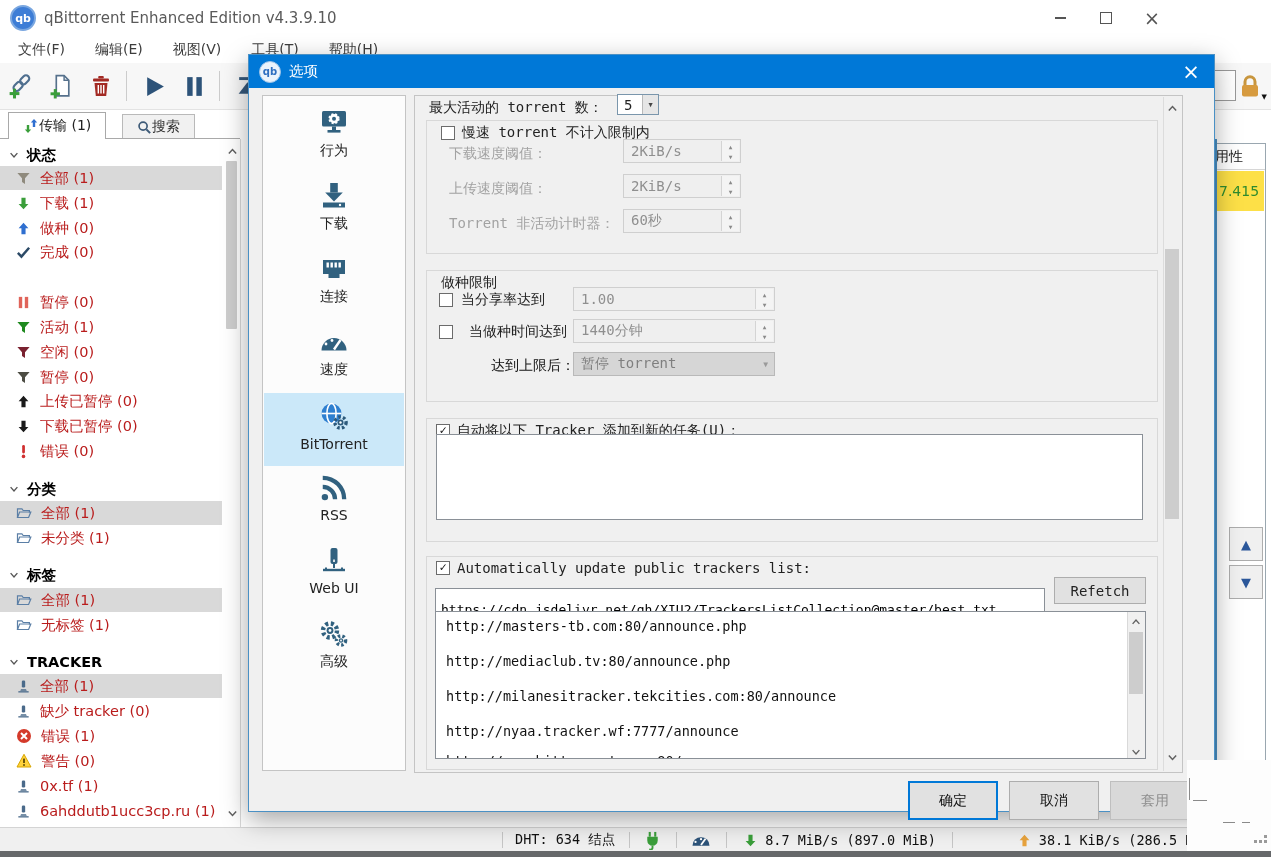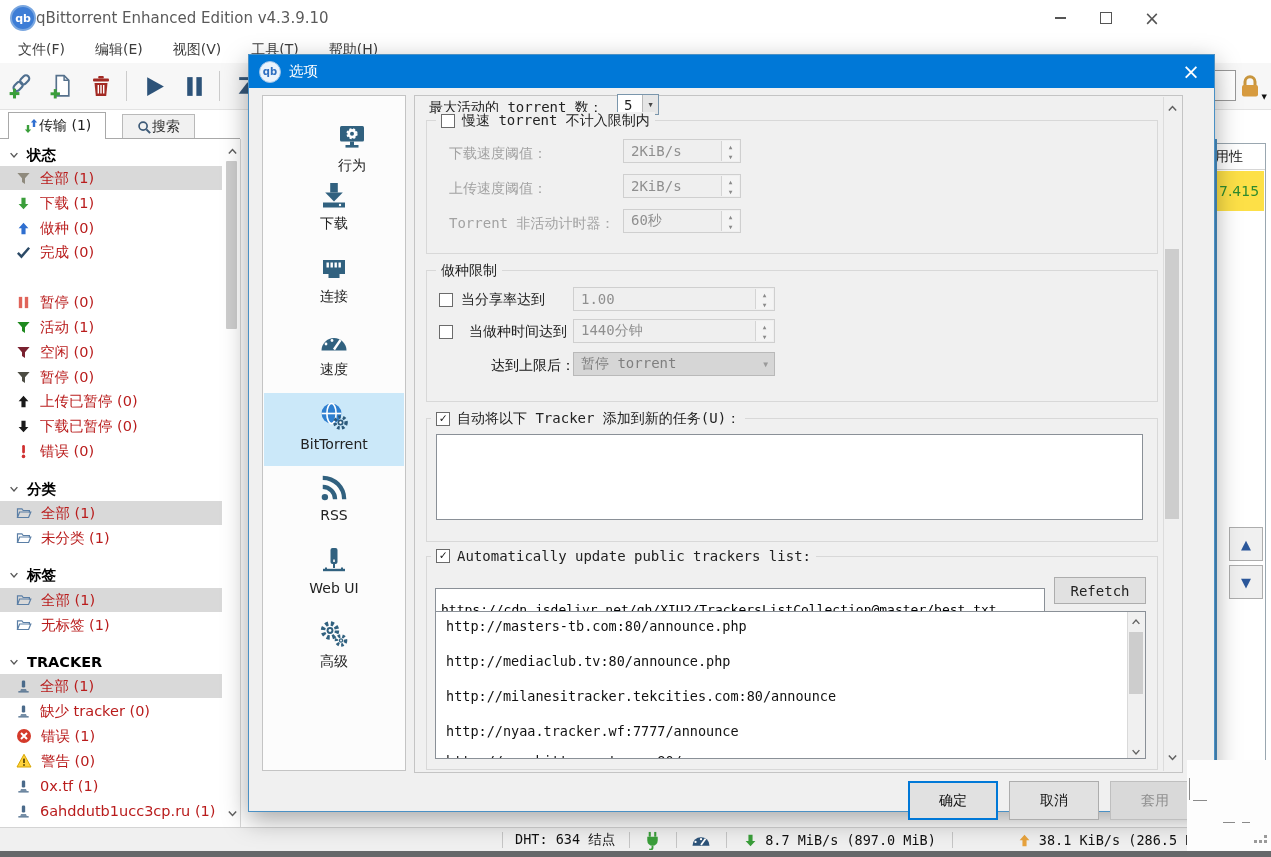--- a/index.html
+++ b/index.html
@@ -7,21 +7,21 @@
        font-family:"DejaVu Sans","Liberation Sans",sans-serif;font-size:13px;color:#222;
        overflow:hidden;-webkit-font-smoothing:antialiased;}
   .abs{position:absolute;}
   .mono{font-family:"DejaVu Sans Mono","DejaVu Sans",sans-serif;}
   .nowrap{white-space:nowrap;}
   svg{display:block;}
   .icon{display:inline-flex;align-items:center;justify-content:center;flex:0 0 auto;}
 
   
   .titlebar{left:0;top:0;width:1271px;height:36px;background:#fff;display:flex;align-items:center;}
-  .apptitle{color:#5a5a5a;font-size:15px;}
+  .apptitle{color:#5a5a5a;font-size:15px;margin-left:8px;}
   .qblogo{width:22px;height:22px;border-radius:50%;background:#3d7dd6;border:2px solid #7aa7e0;
           color:#fff;font-weight:bold;font-size:11px;display:flex;align-items:center;justify-content:center;margin-left:10px;}
   .wbtn{width:46px;height:30px;display:flex;align-items:center;justify-content:center;color:#555;}
   .menubar{left:0;top:36px;width:1271px;height:27px;background:#fff;display:flex;align-items:center;}
   .menuitem{padding:4px 12px;margin-left:6px;color:#3d3d3d;font-size:14px;}
   .toolbar{left:0;top:63px;width:1271px;height:46px;background:#f7f7f7;border-bottom:1px solid #e3e3e3;display:flex;align-items:center;}
   .tbtn{width:38px;height:38px;display:flex;align-items:center;justify-content:center;margin-left:2px;}
   .tsep{width:1px;height:30px;background:#cccccc;margin:0 6px;}
 
   
@@ -60,21 +60,21 @@
   .dnavitem{position:absolute;left:1px;width:140px;height:73px;display:flex;flex-direction:column;align-items:center;justify-content:flex-start;padding-top:7px;box-sizing:border-box;color:#222;font-size:14px;}
   .dnavitem.sel{background:#cbe8f9;}
   .dnavitem .lbl{margin-top:4px;}
   .dscrollarea{position:absolute;left:165px;top:40px;width:769px;height:678px;background:#f0f0f0;border:1px solid #c4c4c4;box-sizing:border-box;}
   .dsb{position:absolute;right:1px;top:1px;width:17px;height:674px;background:#f0f0f0;border-left:1px solid #dcdcdc;}
   .dsb .thumb{position:absolute;left:1px;width:14px;background:#cdcdcd;}
   .sbarrow{position:absolute;left:0;width:16px;height:17px;display:flex;align-items:center;justify-content:center;color:#606060;}
 
   .dcontent{font-family:"DejaVu Sans Mono","DejaVu Sans",sans-serif;font-size:14px;}
   .group{position:absolute;border:1px solid #d8d8d8;}
-  .legend{position:absolute;background:#f0f0f0;padding:0 5px;display:flex;align-items:center;gap:7px;white-space:nowrap;}
+  .legend{position:absolute;background:#f0f0f0;padding:0 5px;display:flex;align-items:center;gap:7px;white-space:nowrap;margin-top:12px;}
   .cb{width:14px;height:14px;background:#fff;border:1px solid #6b6b6b;box-sizing:border-box;display:inline-flex;align-items:center;justify-content:center;font-size:12px;color:#111;flex:0 0 auto;}
   .cb.on::after{content:"✓";margin-top:-2px;}
   .fld{position:absolute;background:#efefef;border:1px solid #cfcfcf;box-sizing:border-box;color:#8f8f8f;display:flex;align-items:center;padding-left:7px;}
   .spin{position:absolute;right:1px;top:1px;bottom:1px;width:17px;background:#f4f4f4;border-left:1px solid #d4d4d4;display:flex;flex-direction:column;}
   .spin span{flex:1;display:flex;align-items:center;justify-content:center;font-size:6px;color:#8a8a8a;}
   .dis{color:#a2a2a2;}
   .whitebox{background:#fff;border:1px solid #8a9097;box-sizing:border-box;}
   .btn{position:absolute;width:90px;height:39px;background:#e1e1e1;border:1px solid #adadad;box-sizing:border-box;display:flex;align-items:center;justify-content:center;font-size:14px;color:#111;}
   .btn.focus{border:2px solid #0078d7;}
   .btn.disabled{color:#8f8f8f;background:#d9d9d9;border-color:#bfbfbf;}
@@ -540,21 +540,21 @@
 <div class="abs bottomstrip"></div>
 
 <div class="abs dialog">
   <div class="dtitle">
     <span class="dlogo">qb</span>
     <span>选项</span>
     <div class="dclose">×</div>
   </div>
 
   <div class="dnav">
-    <div class="dnavitem" style="top:20px;margin-left:18px;">
+    <div class="dnavitem" style="top:5px;">
       <svg width="32" height="30" style="color:#31617f">
           <use href="#monitorgear"></use>
         </svg>
       <span class="lbl">行为</span>
       </div>
     <div class="dnavitem" style="top:78px;">
       <svg width="32" height="30" style="color:#31617f">
           <use href="#dlnav"></use>
         </svg>
       <span class="lbl">下载</span>

